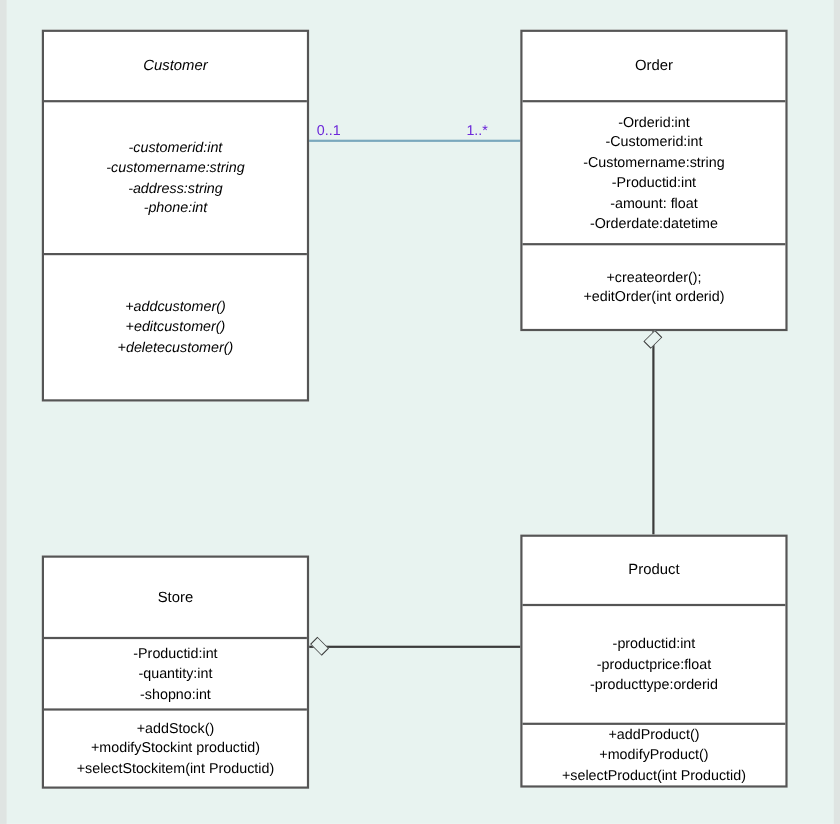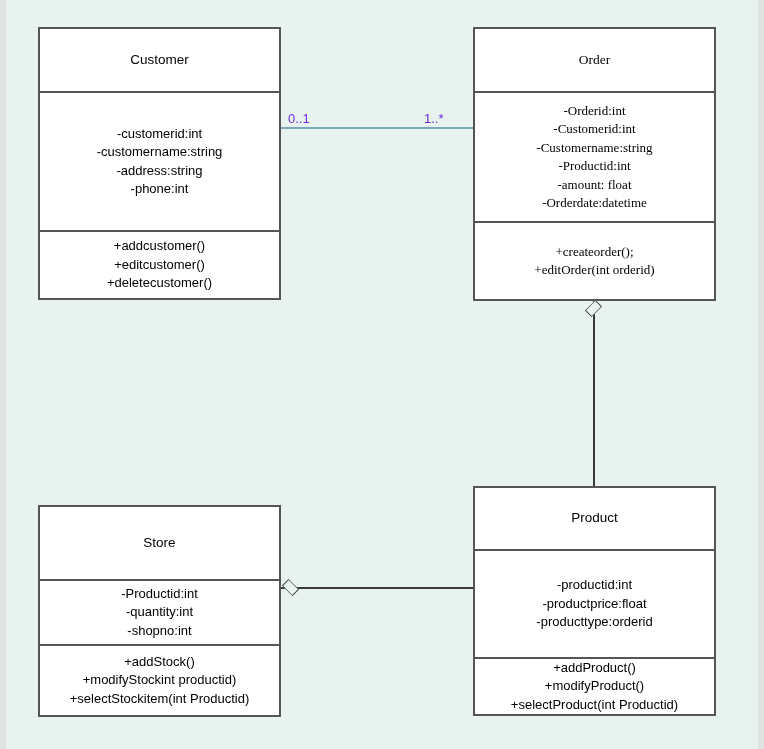--- a/index.html
+++ b/index.html
@@ -119,36 +119,36 @@
 
   <div class="mult" style="left:288px; top:111px;">0..1</div>
   <div class="mult" style="left:424px; top:111px;">1..*</div>
 
   <div class="line-v link-dark-v" style="left:593px; top:300px; height:186px;"></div>
   <div class="diamond d-up" style="left:586px; top:301px;"></div>
 
   <div class="line-h link-dark-h" style="left:281px; top:587px; width:193px;"></div>
   <div class="diamond d-left" style="left:283px; top:580px;"></div>
 
-  <div class="uml-class" style="left:38px; top:27px; width:243px; height:273px;">
+  <div class="uml-class" style="left:38px; top:27px; width:243px; height:338px;font-style:italic;">
     <div class="compartment name" style="height:62px;">Customer</div>
     <div class="compartment attrs" style="height:139px;">
       <span class="member">-customerid:int</span>
       <span class="member">-customername:string</span>
       <span class="member">-address:string</span>
       <span class="member">-phone:int</span>
     </div>
     <div class="compartment ops" style="flex:1;">
       <span class="member">+addcustomer()</span>
       <span class="member">+editcustomer()</span>
       <span class="member">+deletecustomer()</span>
     </div>
   </div>
 
-  <div class="uml-class" style="left:473px; top:27px; width:243px; height:274px;font-family:Liberation Serif, serif;">
+  <div class="uml-class" style="left:473px; top:27px; width:243px; height:274px;">
     <div class="compartment name" style="height:62px;">Order</div>
     <div class="compartment attrs" style="height:130px;">
       <span class="member">-Orderid:int</span>
       <span class="member">-Customerid:int</span>
       <span class="member">-Customername:string</span>
       <span class="member">-Productid:int</span>
       <span class="member">-amount: float</span>
       <span class="member">-Orderdate:datetime</span>
     </div>
     <div class="compartment ops" style="flex:1;">

